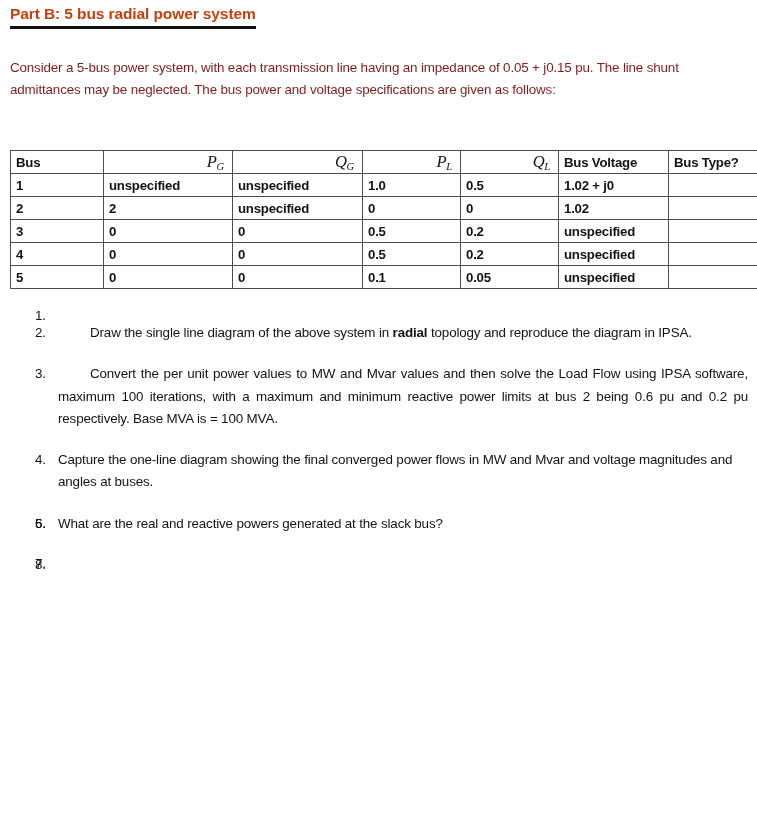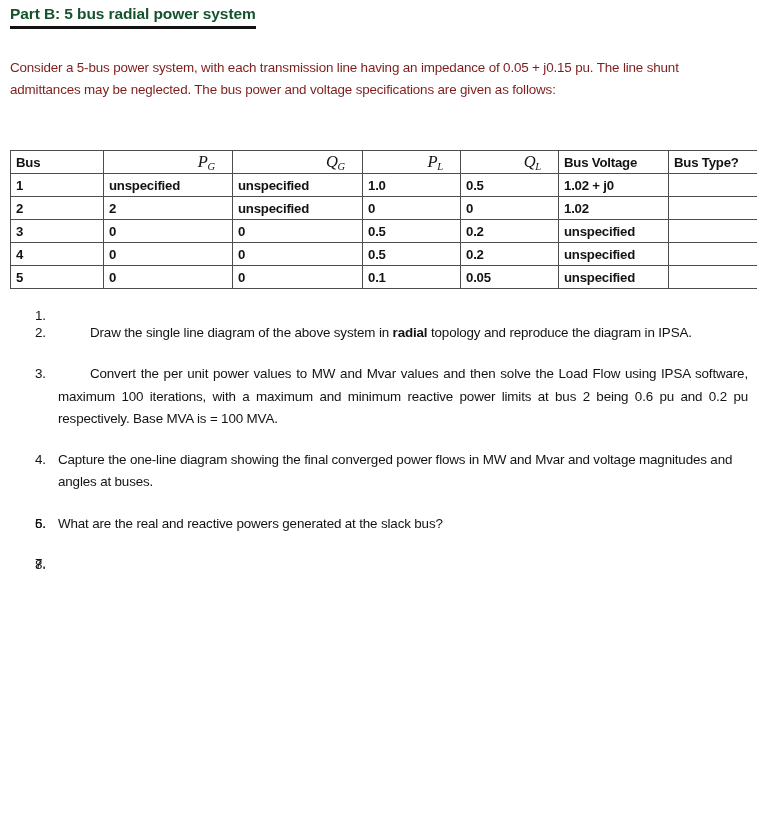--- a/index.html
+++ b/index.html
@@ -17,21 +17,21 @@
   }
 
   
   .doc-title {
     position: absolute;
     left: 10px;
     top: 5px;
     font-size: 15.5px;
     font-weight: bold;
     letter-spacing: -0.1px;
-    color: #14532d;
+    color: #c2410c;
     border-bottom: 3px solid #111111;
     padding-bottom: 3px;
     display: inline-block;
     line-height: 1.15;
   }
 
   
   .intro {
     position: absolute;
     left: 10px;
@@ -51,21 +51,21 @@
     width: 738px;
     border-collapse: collapse;
     table-layout: fixed;
     font-size: 13.2px;
     color: #131313;
   }
   .spec-table th,
   .spec-table td {
     border: 1px solid #4d4d4d;
     height: 22px;
-    padding: 0 17px 0 5px;
+    padding: 0 8px 0 5px;
     text-align: left;
     font-weight: bold;
     vertical-align: middle;
     letter-spacing: -0.2px;
     overflow: hidden;
     white-space: nowrap;
   }
   .spec-table th {
     font-weight: bold;
   }

